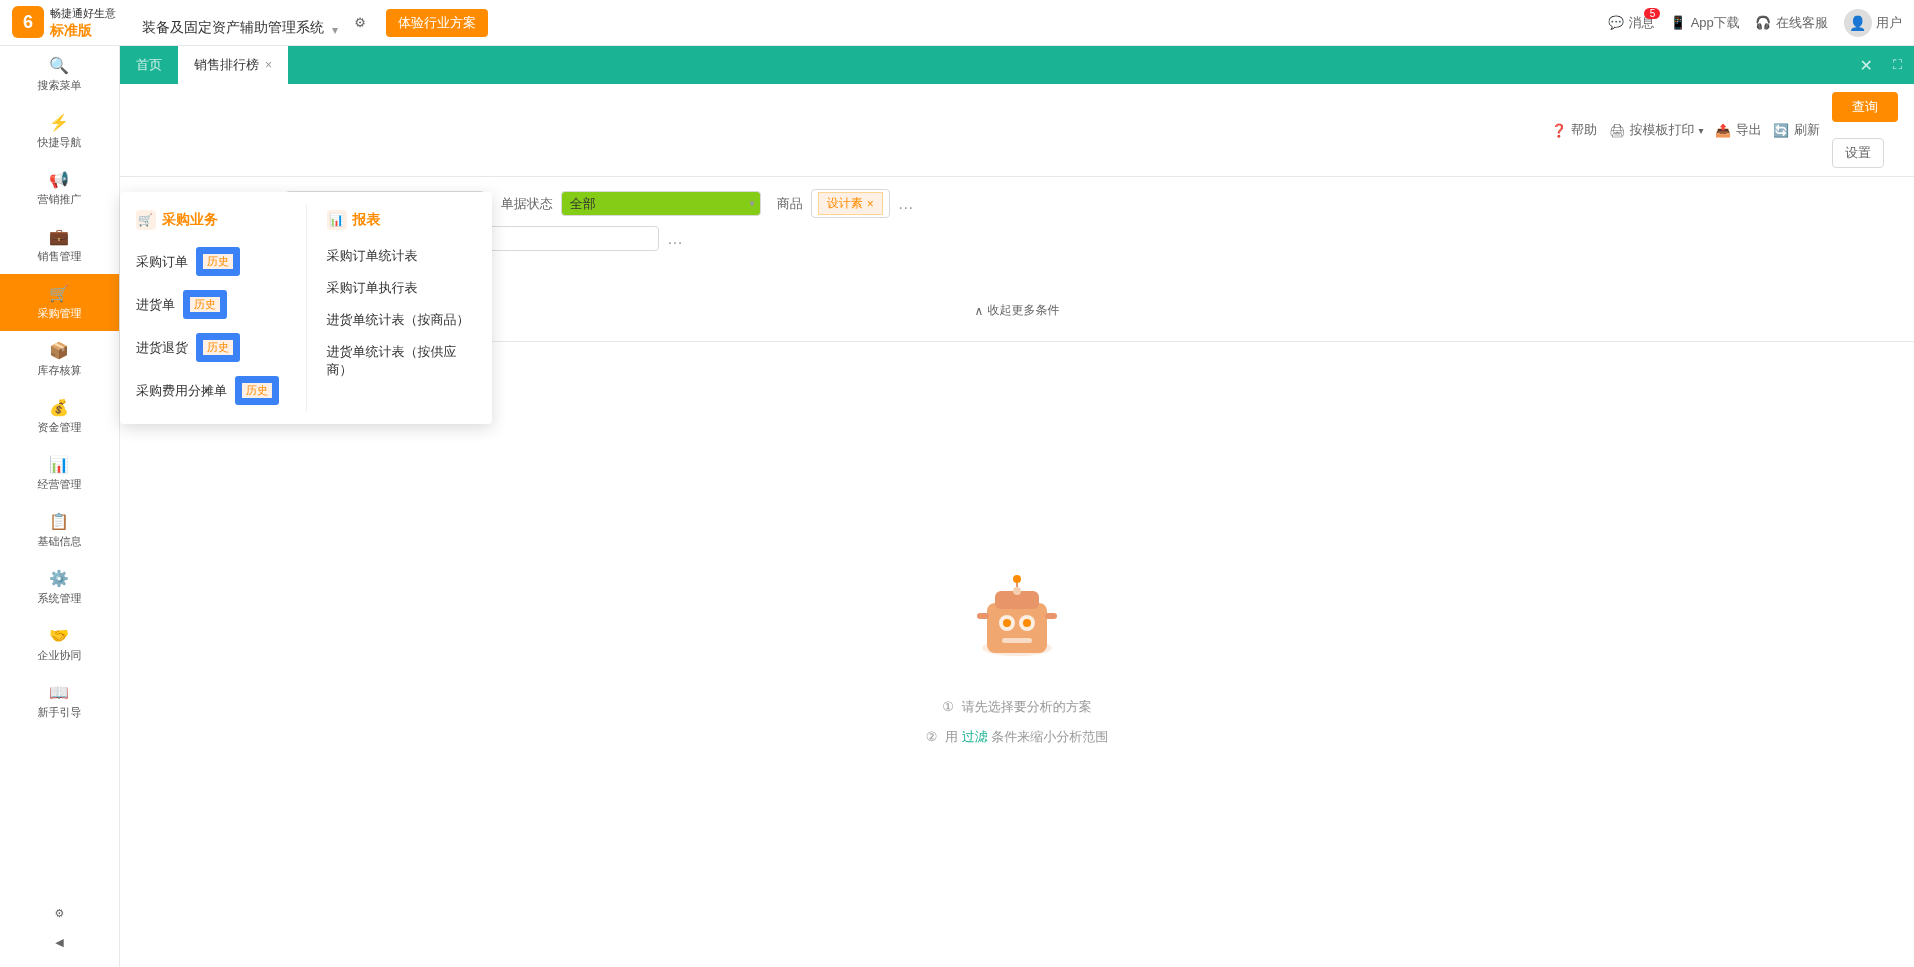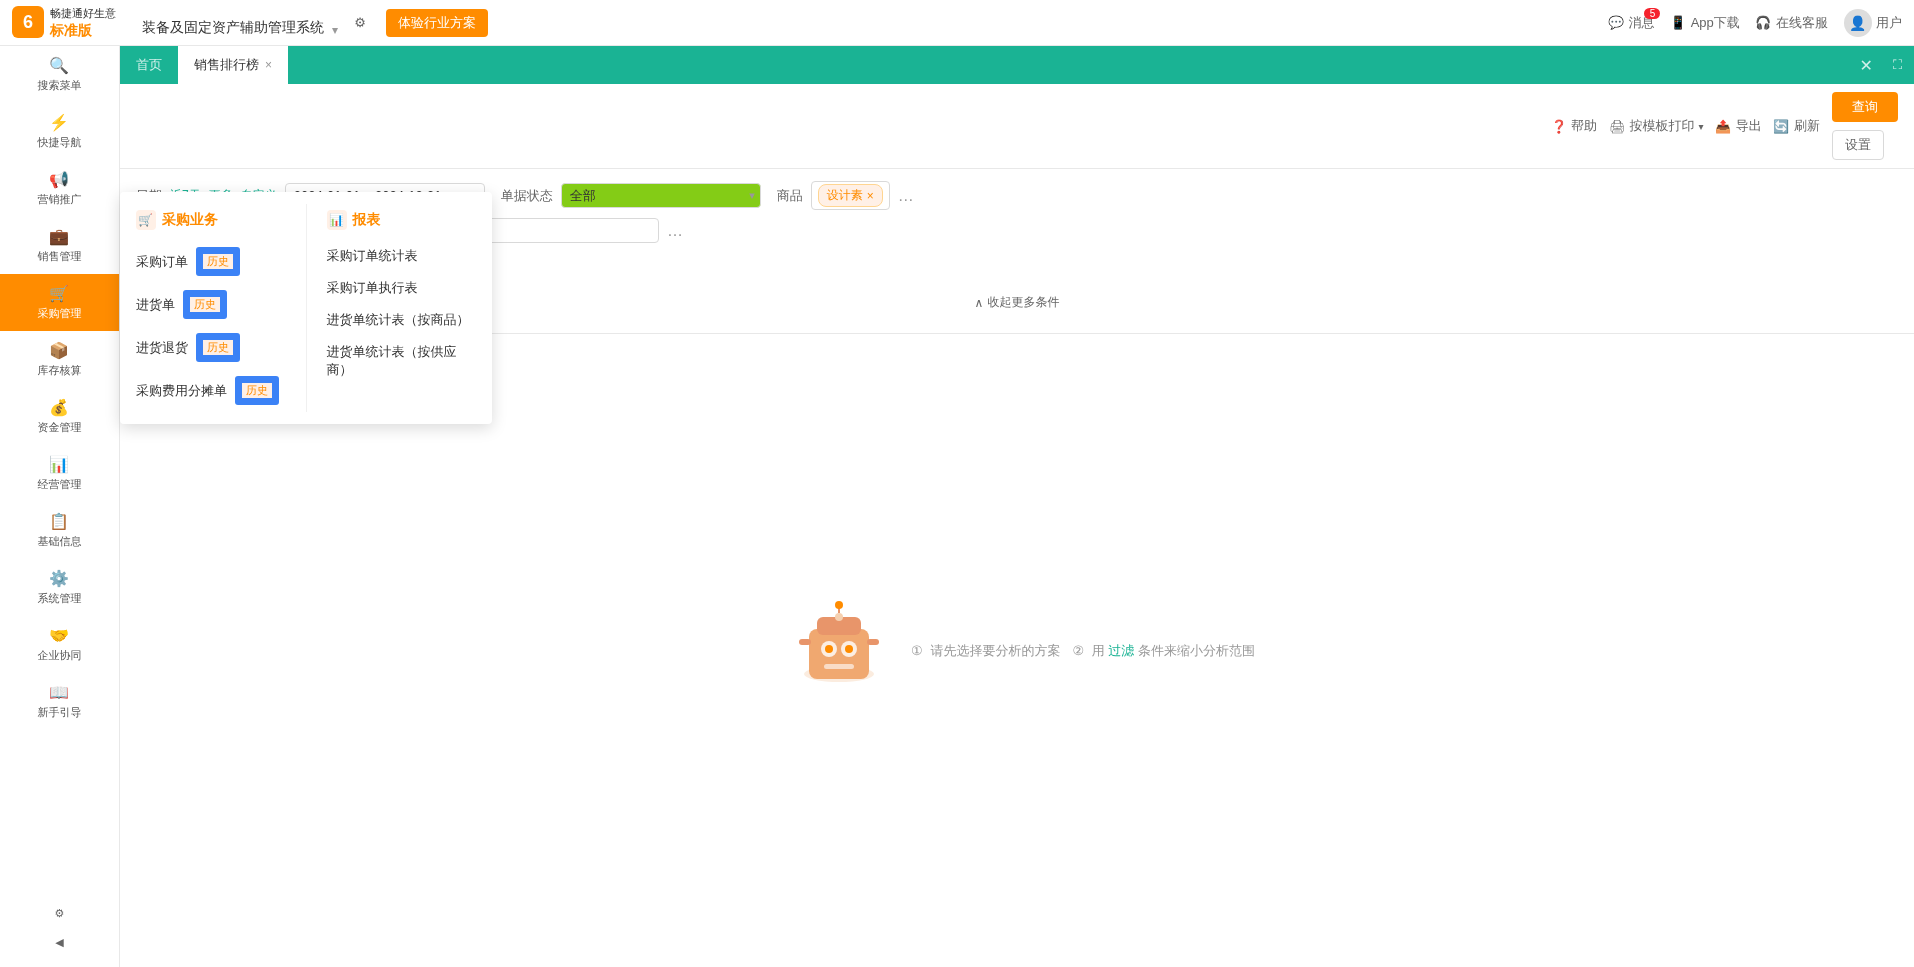--- a/index.html
+++ b/index.html
@@ -35,38 +35,38 @@
     .tab-fullscreen { margin-left: auto; color: rgba(255,255,255,0.8); padding: 0 12px; cursor: pointer; display: flex; gap: 8px; }
     .tab-x { color: rgba(255,255,255,0.8); padding: 0 8px; cursor: pointer; font-size: 16px; }
     .sidebar-item { display: flex; flex-direction: column; align-items: center; gap: 3px; padding: 10px 0; cursor: pointer; color: #555; font-size: 11px; width: 100%; position: relative; }
     .sidebar-item.active { background: #ff8c00; color: #fff; }
     .sidebar-item.active .sidebar-icon { color: #fff; }
     .sidebar-icon { font-size: 16px; }
     .sidebar-bottom { margin-top: auto; padding-bottom: 10px; }
     .sidebar-footer-item { display: flex; flex-direction: column; align-items: center; gap: 3px; padding: 8px 0; cursor: pointer; color: #666; font-size: 11px; }
     .header-action { display: flex; align-items: center; gap: 4px; color: #666; font-size: 13px; cursor: pointer; }
     .query-btn { background: #ff8c00; color: #fff; border: none; border-radius: 4px; padding: 6px 20px; font-size: 13px; cursor: pointer; }
-    .setting-btn { border: 1px solid #d9d9d9; background: #fff; color: #666; border-radius: 4px; padding: 5px 12px; font-size: 13px; cursor: pointer; margin-top: 4px; }
+    .setting-btn { border: 1px solid #d9d9d9; background: #fff; color: #666; border-radius: 4px; padding: 5px 12px; font-size: 13px; cursor: pointer; margin-top: 12px; }
 
     
     .filter-area { background: #fff; padding: 12px 16px; border-bottom: 1px solid #e8e8e8; flex-shrink: 0; }
     .filter-row { display: flex; align-items: center; gap: 16px; margin-bottom: 8px; }
     .filter-item { display: flex; align-items: center; gap: 8px; }
     .filter-label { color: #666; font-size: 13px; white-space: nowrap; }
     .filter-input { border: 1px solid #d9d9d9; border-radius: 4px; padding: 4px 8px; font-size: 13px; color: #333; background: #fff; outline: none; }
     .filter-select { border: 1px solid #d9d9d9; border-radius: 4px; padding: 4px 24px 4px 8px; font-size: 13px; color: #333; background: #84cc16; appearance: none; cursor: pointer; outline: none; }
     .filter-select-wrap { position: relative; display: inline-flex; align-items: center; }
     .filter-select-wrap::after { content: '▾'; position: absolute; right: 6px; color: #999; pointer-events: none; font-size: 11px; }
-    .filter-tag { display: inline-flex; align-items: center; gap: 4px; background: #fff0e6; border: 1px solid #ffd591; color: #ff8c00; border-radius: 8px; padding: 2px 8px; font-size: 12px; }
+    .filter-tag { display: inline-flex; align-items: center; gap: 4px; background: #fff0e6; border: 1px solid #ffd591; color: #ff8c00; border-radius: 0; padding: 2px 8px; font-size: 12px; }
     .filter-tag-close { cursor: pointer; color: #ff8c00; }
     .filter-dots { color: #999; cursor: pointer; font-size: 16px; }
     .collapse-btn { display: flex; align-items: center; justify-content: center; gap: 4px; color: #666; font-size: 12px; cursor: pointer; padding: 4px 0; }
 
     
-    .empty-state { flex: 1; display: flex; flex-direction: row; align-items: center; justify-content: center; gap: 12px; background: #fff; }
+    .empty-state { flex: 1; display: flex; flex-direction: column; align-items: center; justify-content: center; gap: 12px; background: #fff; }
 
     
     .dropdown-overlay { position: absolute; left: 120px; top: 192px; z-index: 1000; background: #fff; border-radius: 4px; box-shadow: 0 4px 16px rgba(0,0,0,0.15); display: flex; min-width: 340px; padding: 12px 0; }
     .dropdown-col { flex: 1; padding: 0 16px; }
     .dropdown-col-title { display: flex; align-items: center; gap: 6px; color: #ff8c00; font-size: 14px; font-weight: bold; padding: 6px 0 10px 0; border-bottom: none; }
     .dropdown-col-icon { width: 20px; height: 20px; background: #fff0e6; border-radius: 4px; display: flex; align-items: center; justify-content: center; font-size: 12px; }
     .dropdown-item { display: flex; align-items: center; gap: 8px; padding: 7px 0; color: #333; font-size: 13px; cursor: pointer; }
     .history-badge { background: #fff0e6; color: #ff8c00; border: 7px solid #3b82f6; border-radius: 3px; font-size: 11px; padding: 0 4px; }
     .dropdown-divider { width: 1px; background: #f0f0f0; margin: 0 4px; }
     .right-col-title { display: flex; align-items: center; gap: 6px; color: #ff8c00; font-size: 14px; font-weight: bold; padding: 6px 0 10px 0; }

